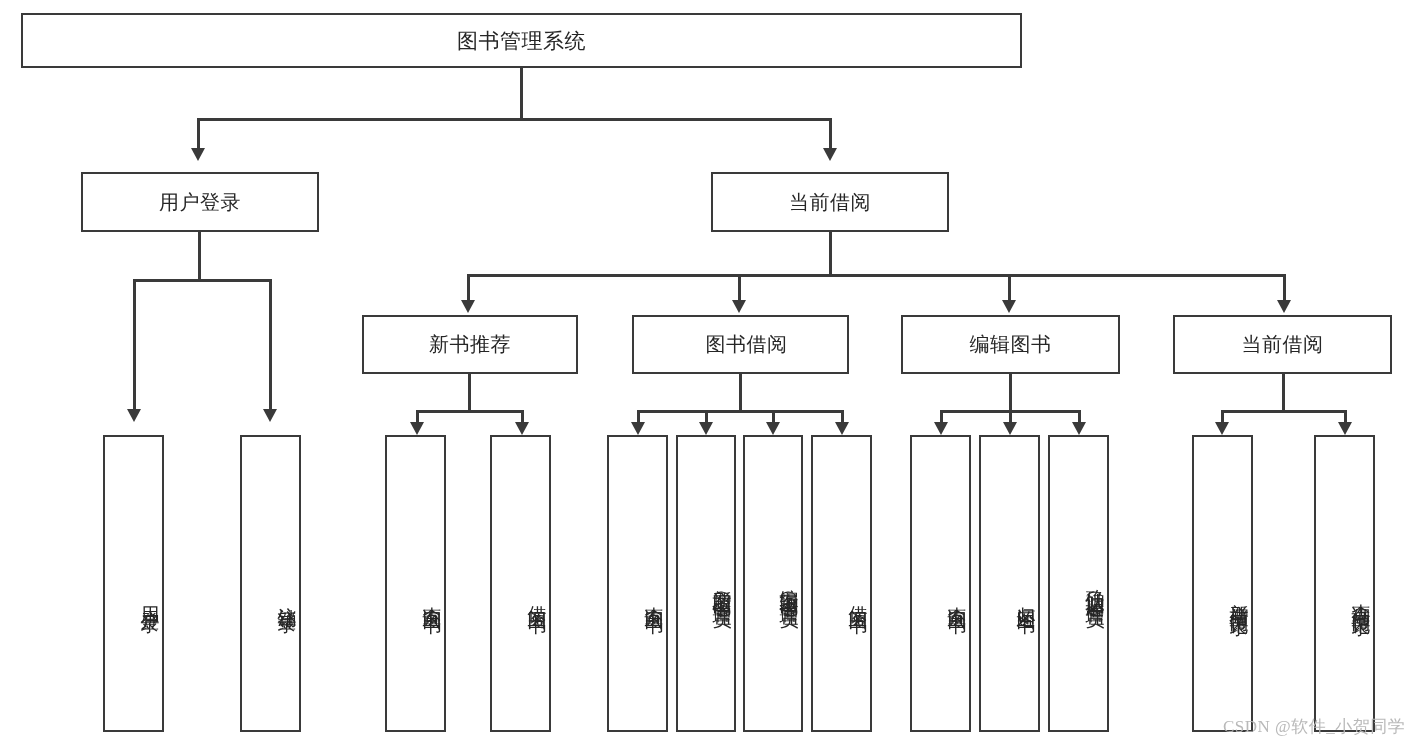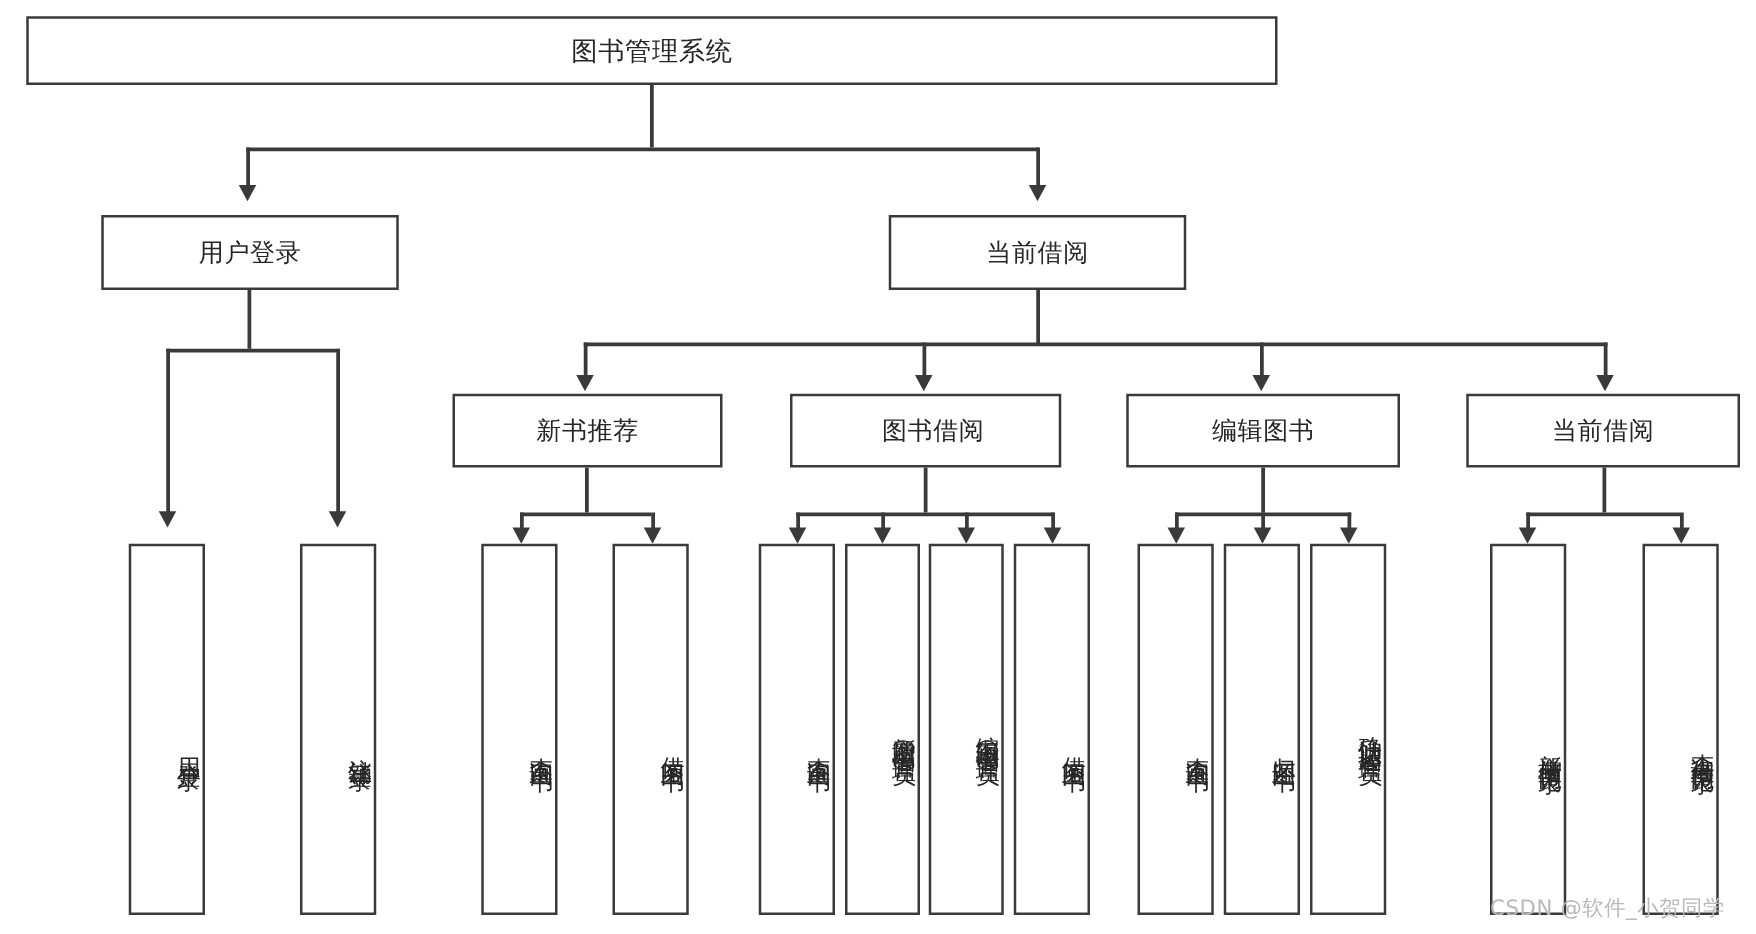--- a/index.html
+++ b/index.html
@@ -164,15 +164,15 @@
   <div class="node leaf tall" style="left:743px;top:435px;width:60px;height:297px;">编辑图书（管理员）</div>
   <div class="node leaf" style="left:811px;top:435px;width:61px;height:297px;">借阅图书</div>
 
   <div class="node leaf" style="left:910px;top:435px;width:61px;height:297px;">查询图书</div>
   <div class="node leaf" style="left:979px;top:435px;width:61px;height:297px;">归还图书</div>
   <div class="node leaf tall" style="left:1048px;top:435px;width:61px;height:297px;">确认归还（管理员）</div>
 
   <div class="node leaf" style="left:1192px;top:435px;width:61px;height:297px;">新增借阅记录</div>
   <div class="node leaf" style="left:1314px;top:435px;width:61px;height:297px;">查询借阅记录</div>
 
-  <div class="watermark" style="left:1192px;top:715px;">CSDN @软件_小贺同学</div>
+  <div class="watermark" style="left:1223px;top:715px;font-family:Liberation Serif, serif;">CSDN @软件_小贺同学</div>
 
 </div>
 
 </body></html>

